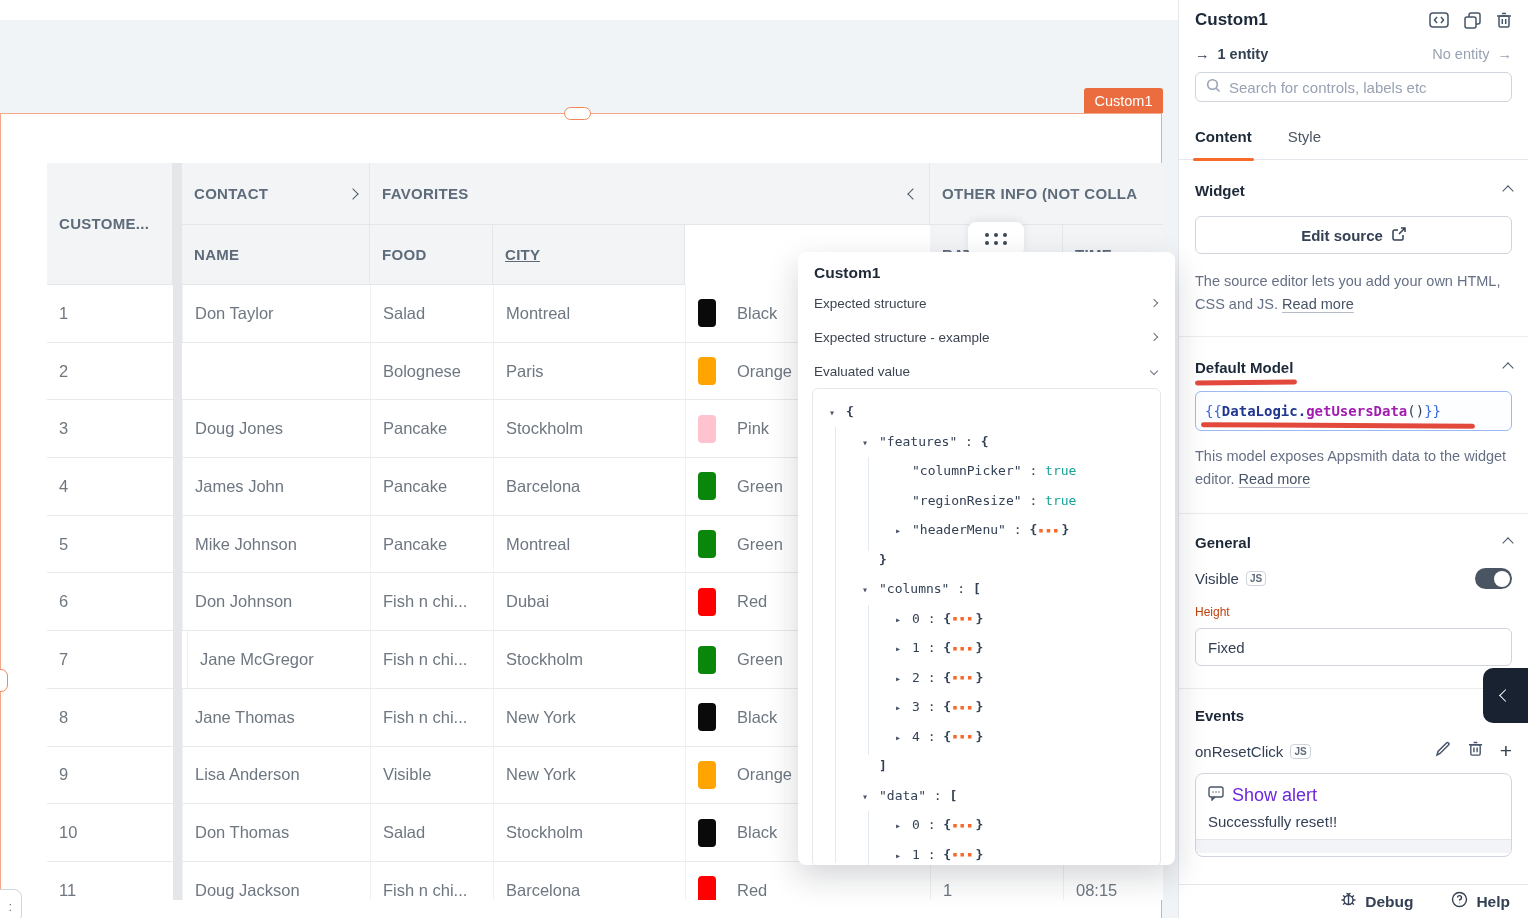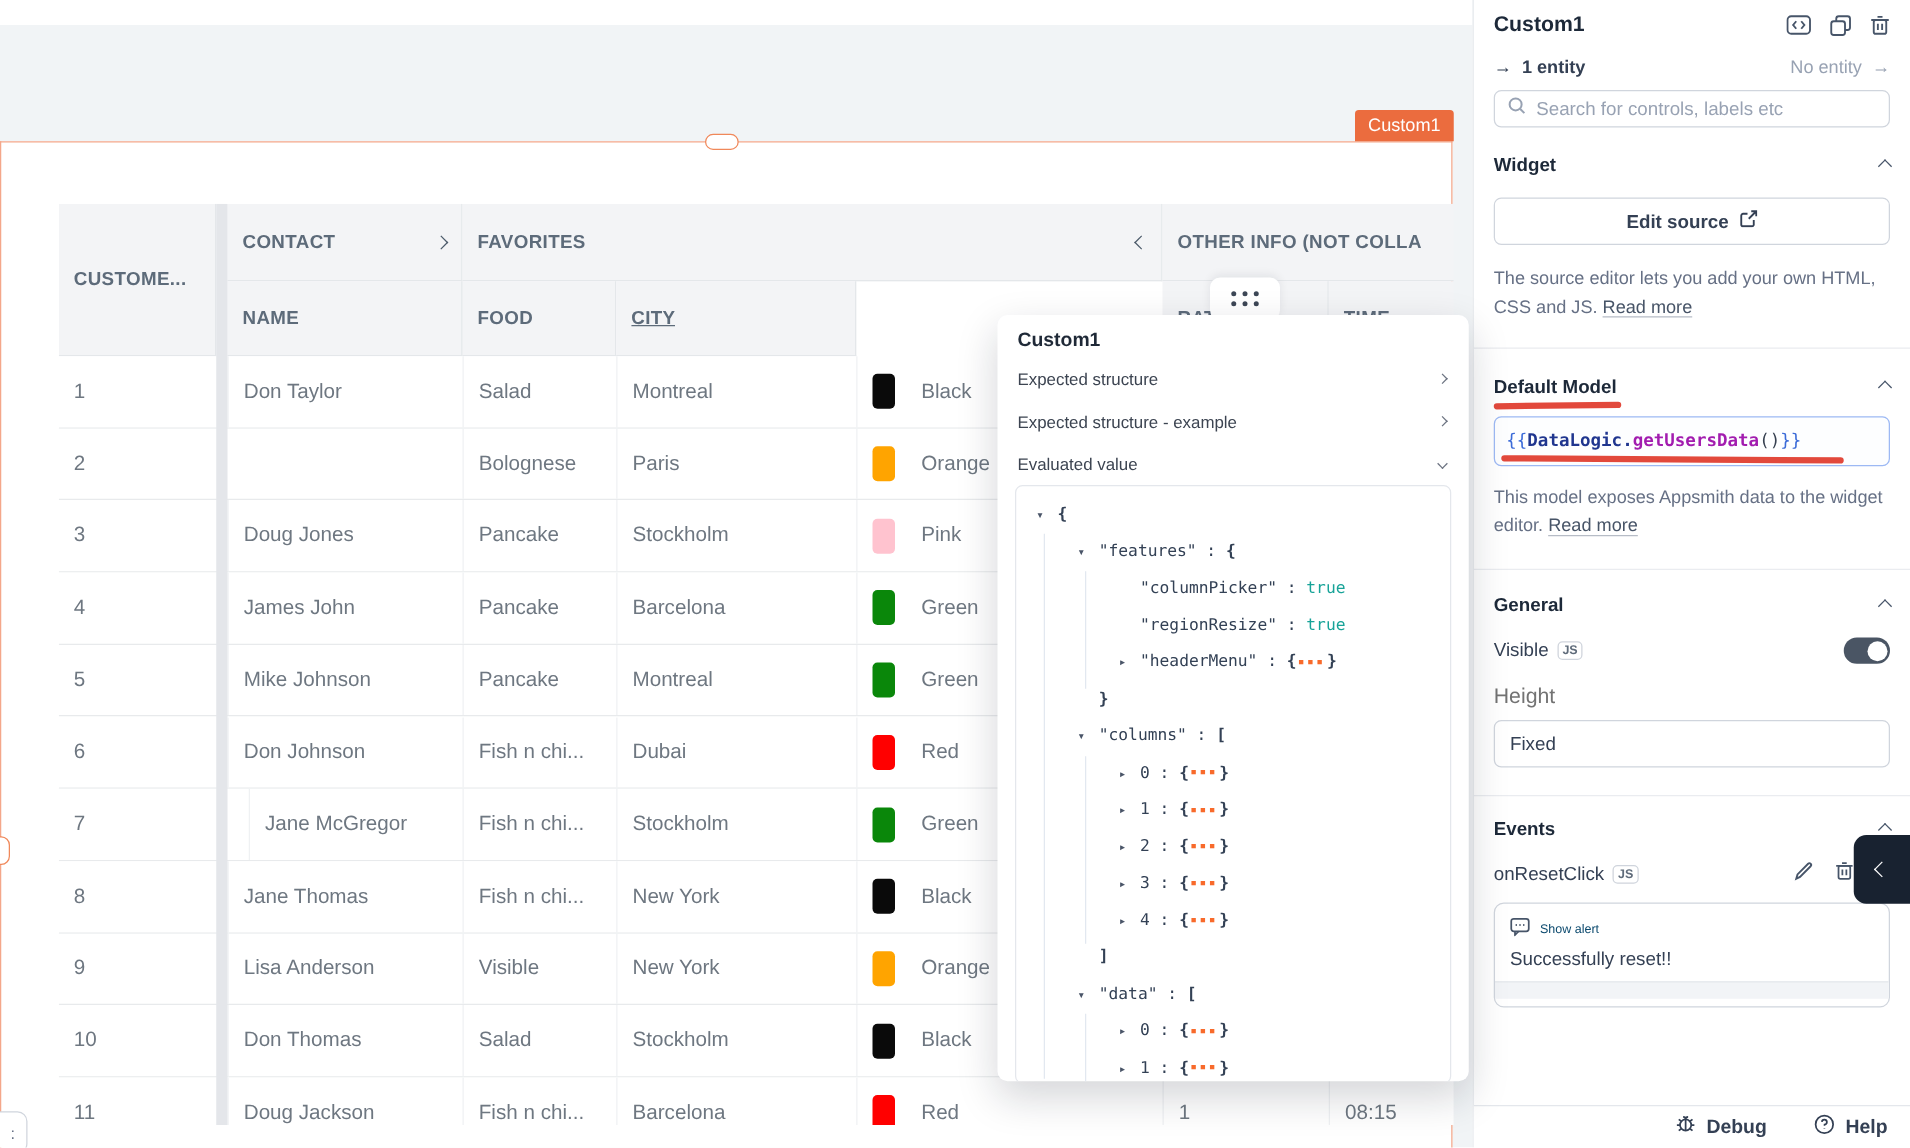--- a/index.html
+++ b/index.html
@@ -92,27 +92,27 @@
   .c-navy { color:#20368F; font-weight:700; }
   .c-func { color:#a21caf; font-weight:700; }
   .c-dark { color:#374151; }
   .code-marker { position:absolute; left:5px; right:36px; bottom:2px; height:5px; background:#E03A2B;
     border-radius:3px; transform:rotate(.35deg); opacity:.92; }
   .prop-row { display:flex; justify-content:space-between; align-items:center; padding:17px 16px 0; }
   .prop-l { font-size:15px; color:#344054; display:flex; align-items:center; gap:7px; }
   .jsb { font-size:10px; color:#5F6B7A; border:1px solid #CFD4DC; border-radius:4px; padding:1px 3px; font-weight:600; }
   .toggle { width:37px; height:21px; border-radius:11px; background:#4A5564; position:relative; }
   .toggle i { position:absolute; right:2.5px; top:2.5px; width:16px; height:16px; border-radius:50%; background:#fff; }
-  .fld-label { padding:16px 16px 0; font-size:17px; color:#737373; }
+  .fld-label { padding:16px 16px 0; font-size:12px; color:#c2410c; }
   .select { margin:9px 16px 0; height:38px; border:1px solid #D0D5DD; border-radius:6px; display:flex;
     align-items:center; padding:0 12px; font-size:15px; color:#344054; }
   .ev-icons { display:flex; gap:17px; align-items:center; color:#475569; }
   .plus { font-size:21px; line-height:18px; color:#344054; font-weight:400; }
   .action-card { margin:12px 16px 0; border:1px solid #D0D5DD; border-radius:8px; overflow:hidden; height:84px; }
-  .ac-r1 { padding:11px 12px 0; display:flex; gap:8px; align-items:center; font-size:10px; color:#0c4a6e; }
+  .ac-r1 { padding:11px 12px 0; display:flex; gap:8px; align-items:center; font-size:18px; color:#6d28d9; }
   .ac-r2 { padding:7px 12px 9px; font-size:15px; color:#344054; }
   .ac-foot { height:14px; background:#F2F4F7; border-top:1px solid #E4E7EC; }
   #sb-footer { position:absolute; left:0; right:0; bottom:0; height:34px; background:#fff; border-top:1px solid #E4E7EC;
     display:flex; align-items:center; justify-content:flex-end; gap:38px; padding-right:18px; z-index:5; }
   .foot-item { display:flex; gap:8px; align-items:center; font-size:15.5px; font-weight:600; color:#344054; }
 
   #collapse-btn { position:absolute; left:1483px; top:668px; width:45px; height:55px; background:#182230;
     border-radius:10px 0 0 10px; z-index:30; display:flex; align-items:center; justify-content:center; }
   #collapse-btn .chv { border-color:#fff; width:9px; height:9px; }
   #corner-tab { position:absolute; left:-10px; top:889px; width:32px; height:34px; background:#fff;
@@ -227,21 +227,21 @@
             <div class="tc tc-city" style="left: 446px; width: 192px;">Dubai</div>
             <div class="tc tc-color" style="left: 638px; width: 245px;">
               <span class="sw" style="background: rgb(255, 0, 0);"></span>
               <span>Red</span>
             </div>
             <div class="tc tc-rating" style="left: 883px; width: 133px;"></div>
             <div class="tc tc-time" style="left: 1016px; width: 100px;"></div>
           </div>
           <div class="trow" style="top: 468.2px;">
             <div class="tc tc-id" style="left: 0px; width: 126px;">7</div>
-            <div class="tc tc-name" style="left: 152px; width: 188px;">Jane McGregor</div>
+            <div class="tc tc-name" style="left: 140px; width: 188px;">Jane McGregor</div>
             <div class="tc tc-food" style="left: 323px; width: 123px;">Fish n chi...</div>
             <div class="tc tc-city" style="left: 446px; width: 192px;">Stockholm</div>
             <div class="tc tc-color" style="left: 638px; width: 245px;">
               <span class="sw" style="background: rgb(10, 135, 10);"></span>
               <span>Green</span>
             </div>
             <div class="tc tc-rating" style="left: 883px; width: 133px;"></div>
             <div class="tc tc-time" style="left: 1016px; width: 100px;"></div>
           </div>
           <div class="trow" style="top: 525.9px;">
@@ -382,20 +382,24 @@
     </div>
     <div class="sb-search">
       <span>
         <svg width="15" height="15" viewBox="0 0 15 15" fill="none" stroke="#98A2B3" stroke-width="1.6">
           <circle cx="6.5" cy="6.5" r="4.8"></circle>
             <path d="M10.2 10.2 L13.5 13.5"></path>
         </svg>
       </span>
       <input placeholder="Search for controls, labels etc" style="">
     </div>
+    <div class="sb-tabs">
+      <span class="tab active">Content</span>
+      <span class="tab">Style</span>
+    </div>
 
     <div class="sec-h">
       <span class="t">Widget</span>
       <span class="chv chv-up"></span>
     </div>
     <div class="btn">
       <span>Edit source</span>
       <span>
         <svg width="14" height="14" viewBox="0 0 14 14" fill="none" stroke="#344054" stroke-width="1.5">
           <path d="M11 8 V12 A1.5 1.5 0 0 1 9.5 13 H2.5 A1.5 1.5 0 0 1 1 11.5 V4.5 A1.5 1.5 0 0 1 2.5 3 H6"></path>

